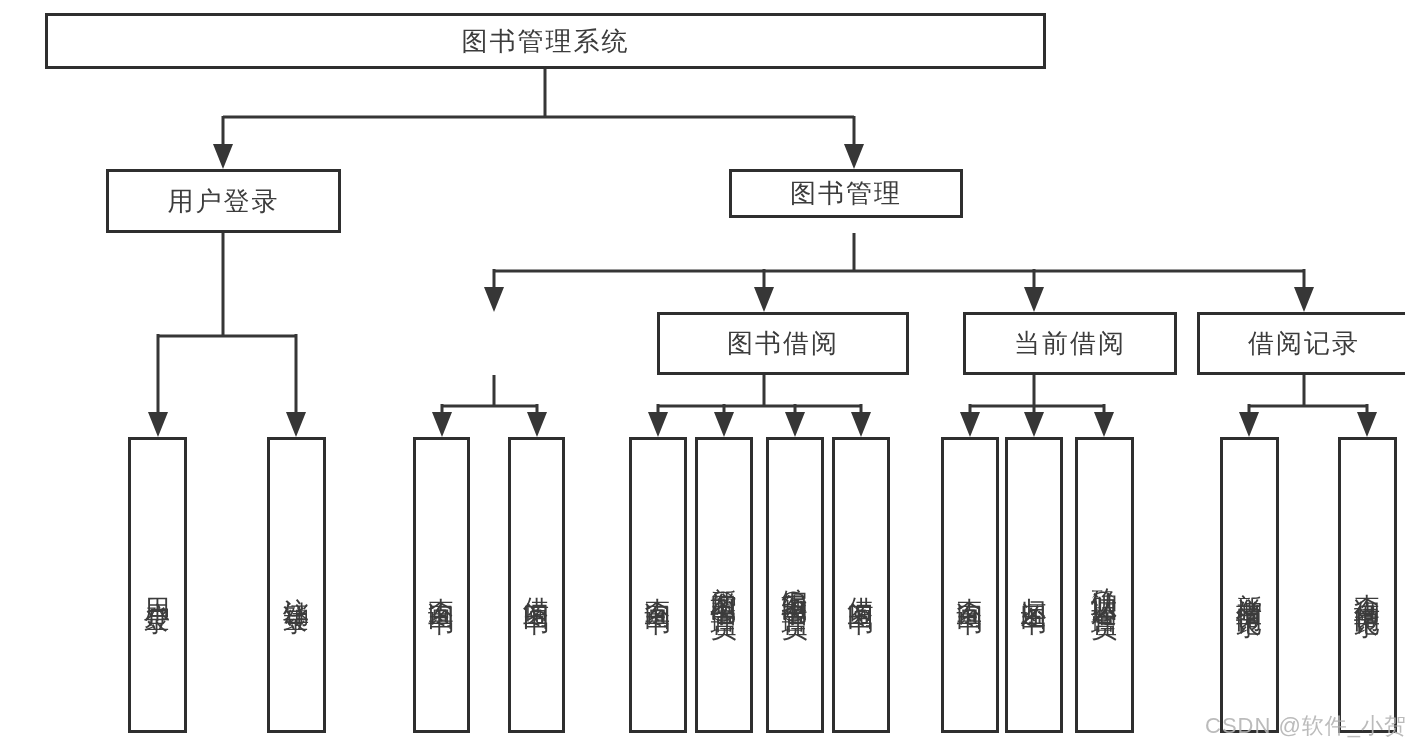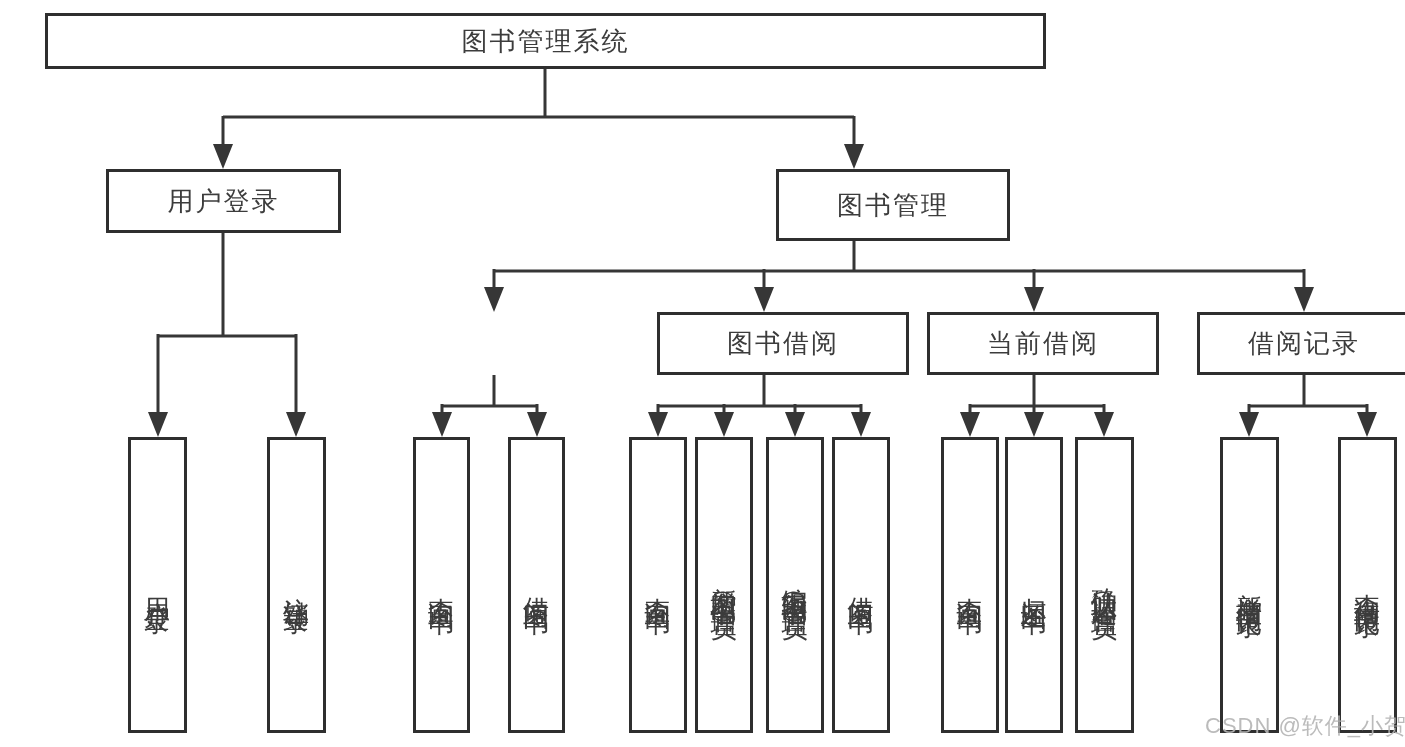--- a/index.html
+++ b/index.html
@@ -88,28 +88,28 @@
     </g>
   </svg>
 
   <div class="box h-box" style="left:21px;top:13px;width:1001px;height:56px">
     <span class="label">图书管理系统</span>
   </div>
 
   <div class="box h-box" style="left:82px;top:169px;width:235px;height:64px">
     <span class="label">用户登录</span>
   </div>
-  <div class="box h-box" style="left:752px;top:169px;width:234px;height:72px">
+  <div class="box h-box" style="left:705px;top:169px;width:234px;height:49px">
     <span class="label">图书管理</span>
   </div>
 
   <div class="box h-box" style="left:633px;top:312px;width:252px;height:63px">
     <span class="label">图书借阅</span>
   </div>
-  <div class="box h-box" style="left:903px;top:312px;width:232px;height:63px">
+  <div class="box h-box" style="left:939px;top:312px;width:214px;height:63px">
     <span class="label">当前借阅</span>
   </div>
   <div class="box h-box" style="left:1173px;top:312px;width:214px;height:63px">
     <span class="label">借阅记录</span>
   </div>
 
   <div class="box v-box" style="left:104px;top:437px;width:59px;height:296px">
     <span class="label">用户登录</span>
   </div>
   <div class="box v-box" style="left:243px;top:437px;width:59px;height:296px">

